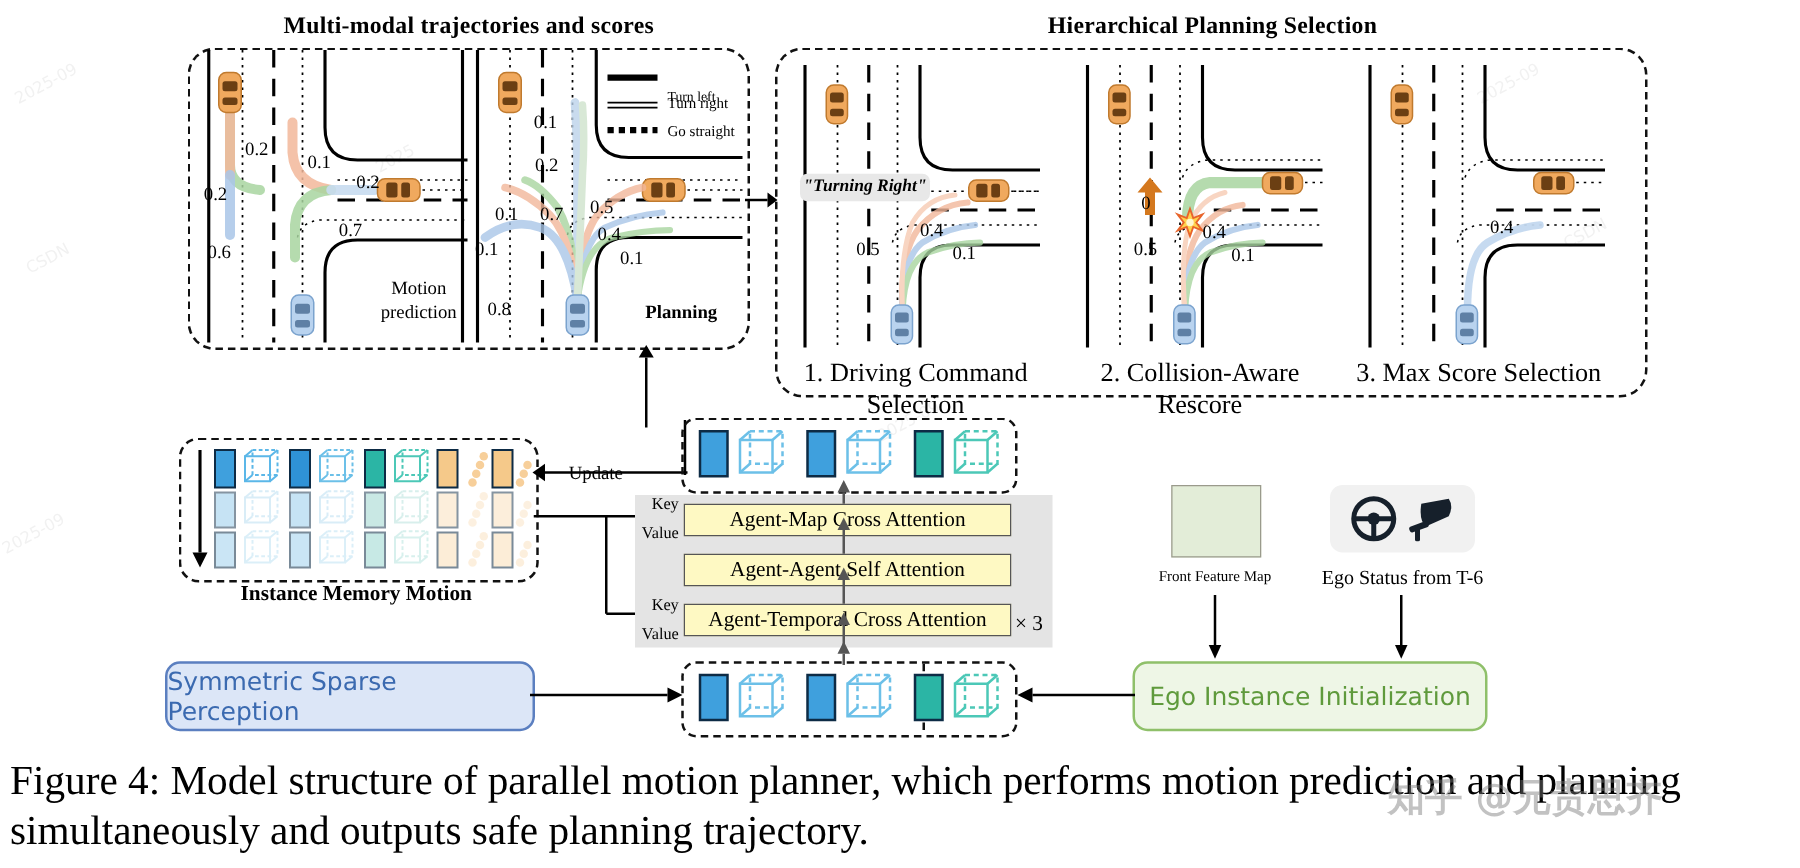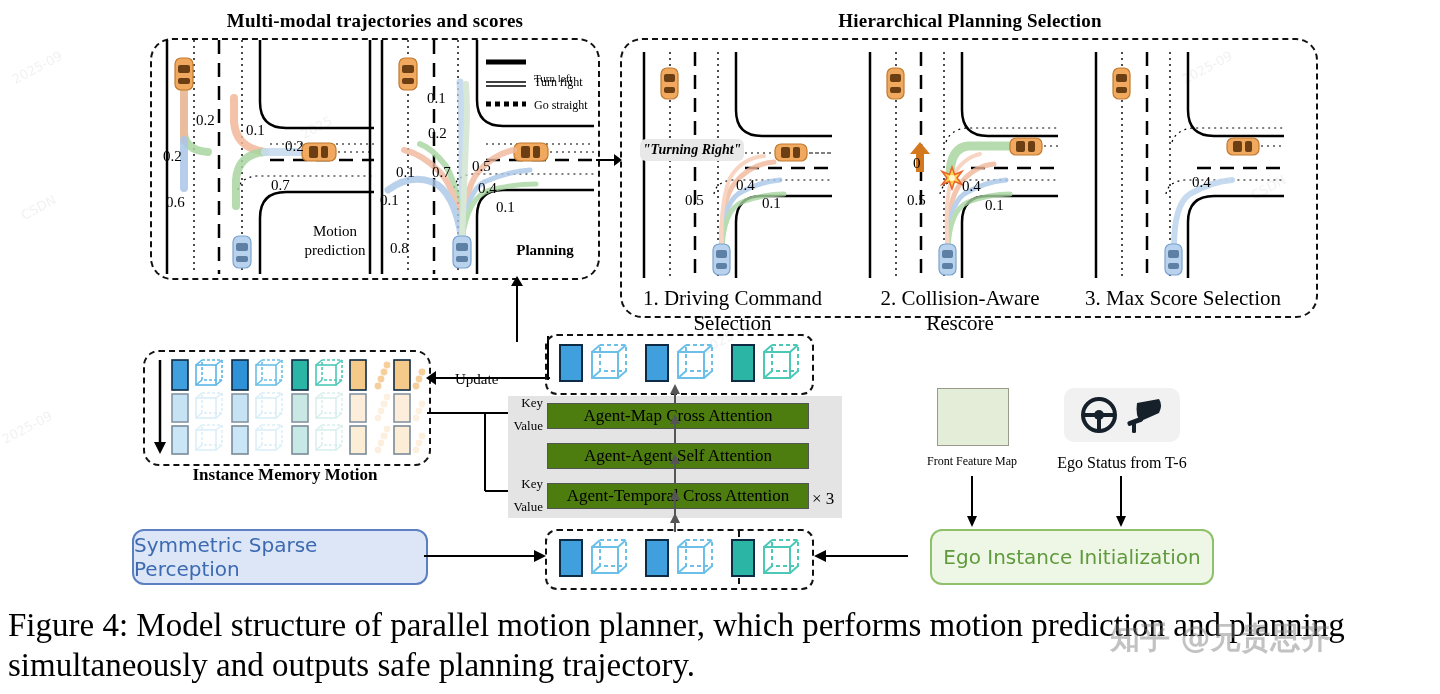--- a/index.html
+++ b/index.html
@@ -5,30 +5,30 @@
   html,body{margin:0;padding:0;background:#fff;}
   body{width:1440px;height:694px;position:relative;overflow:hidden;
        font-family:"Liberation Serif",serif;color:#000;}
   .abs{position:absolute;}
   .ttl{font-weight:bold;font-size:19px;letter-spacing:.2px;text-align:center;}
   .dashbox{border:2px dashed #111;border-radius:22px;}
   .sublabel{font-size:15px;text-align:center;}
   .score{font-size:15px;font-family:"Liberation Serif",serif;}
   .panelcap{font-size:21px;text-align:center;}
   svg{display:block;overflow:visible;}
-  .attnblk{background:#4d7c0f;border:1.5px solid #555;box-sizing:border-box;
+  .attnblk{background:#fef9c3;border:1.5px solid #555;box-sizing:border-box;
            display:flex;align-items:center;justify-content:center;
            font-size:17px;color:#000;}
   .kv{font-size:13px;text-align:right;line-height:1.15;}
   .ssp{background:#dce6f7;border:2px solid #5b7fc0;border-radius:12px;
        display:flex;align-items:center;justify-content:center;
        color:#3b6ab0;font-size:20px;font-family:"DejaVu Sans",sans-serif;}
   .egoinit{background:#eef6e6;border:2px solid #8fc06a;border-radius:12px;
        display:flex;align-items:center;justify-content:center;
-       color:#5f9a3c;font-size:20px;font-family:"DejaVu Sans",sans-serif;margin-left:24px;}
+       color:#5f9a3c;font-size:20px;font-family:"DejaVu Sans",sans-serif;}
   .cmdtag{background:#e8e8e8;border-radius:6px;font-weight:bold;font-style:italic;
        font-size:14px;display:flex;align-items:center;justify-content:center;}
   .caption{font-size:33px;line-height:40px;font-family:"Liberation Serif",serif;}
   .wm{position:absolute;color:rgba(120,120,120,.45);font-size:30px;
       font-family:"DejaVu Sans",sans-serif;font-weight:bold;pointer-events:none;}
   .bgwm{position:absolute;color:rgba(150,150,150,.13);font-size:13px;
       font-family:"DejaVu Sans",sans-serif;transform:rotate(-28deg);pointer-events:none;}
   .iconbox{background:#f1f1f1;border-radius:10px;display:flex;align-items:center;
       justify-content:center;gap:4px;}
   .ffm{background:#e3edd8;border:1.5px solid #9a9a8c;}

